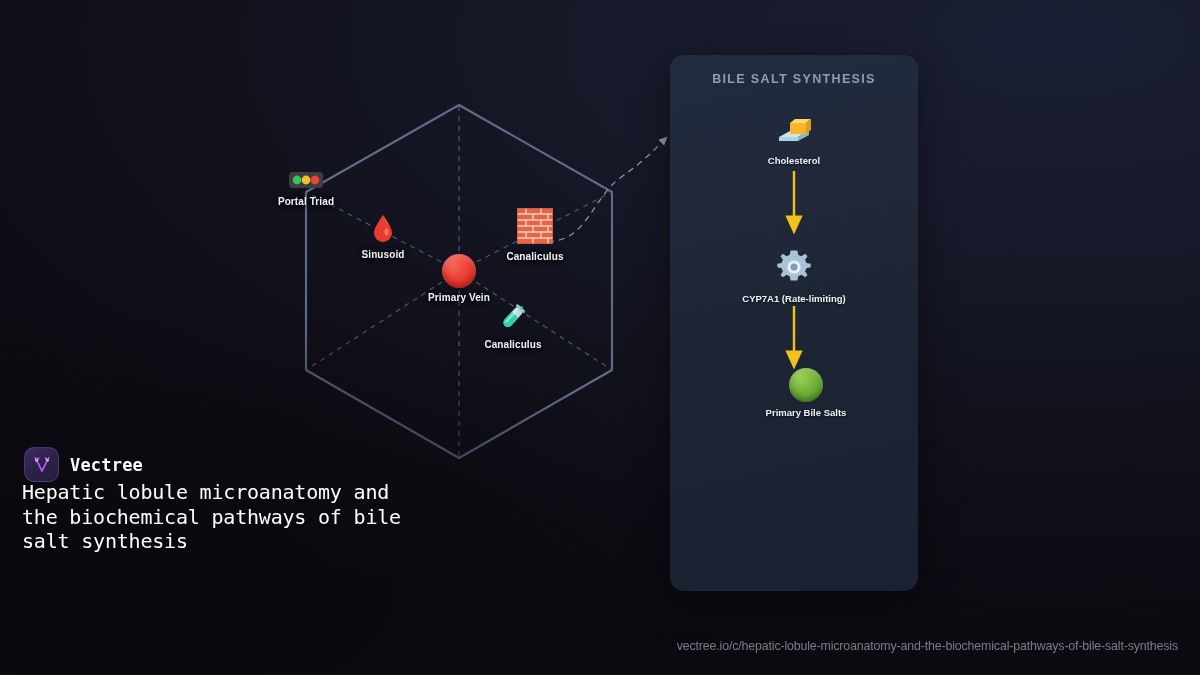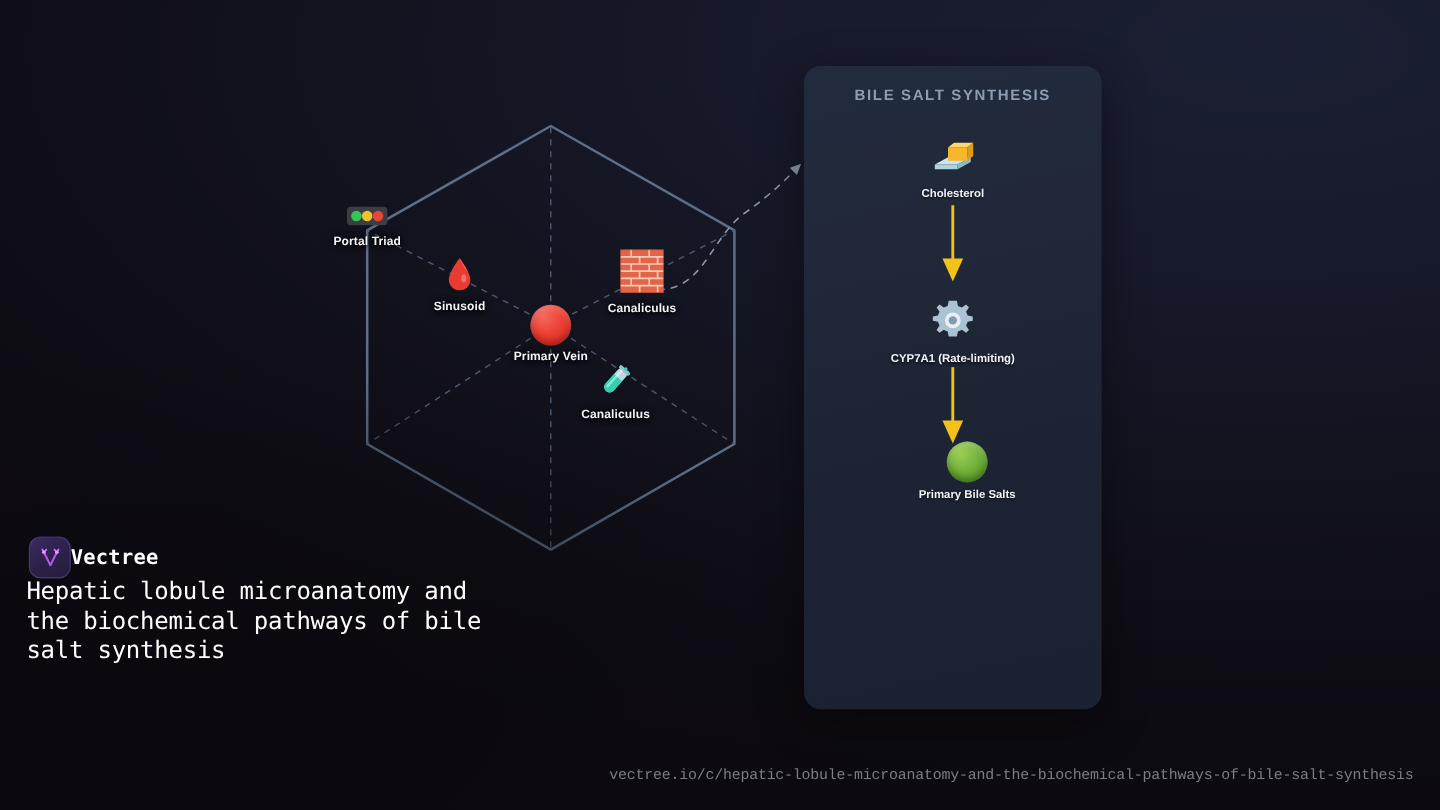--- a/index.html
+++ b/index.html
@@ -104,20 +104,21 @@
     white-space: nowrap;
     text-shadow: 0 1px 2px rgba(0,0,0,.7);
   }
 
   
   #brand {
     position: absolute;
     left: 24px; top: 447px;
     display: flex;
     align-items: center;
+    gap: 11px;
     z-index: 8;
   }
   #brand-mark {
     width: 33px; height: 33px;
     border-radius: 10px;
     background: linear-gradient(150deg, #3a2a63 0%, #2b2147 55%, #241d3c 100%);
     border: 1px solid rgba(150,110,220,.30);
     display: flex;
     align-items: center;
     justify-content: center;
@@ -137,21 +138,21 @@
     font-size: 20px;
     line-height: 1.23;
     font-weight: normal;
     color: #ffffff;
     letter-spacing: -0.2px;
     z-index: 8;
   }
   #url {
     position: absolute;
     right: 22px; bottom: 22px;
-    font-family: Liberation Mono, monospace;
+    font-family: Liberation Sans, sans-serif;
     font-size: 12.4px;
     color: #7a7d88;
     letter-spacing: -0.15px;
     z-index: 8;
   }
 </style>
 </head>
 <body>
 
 <div id="stage">

